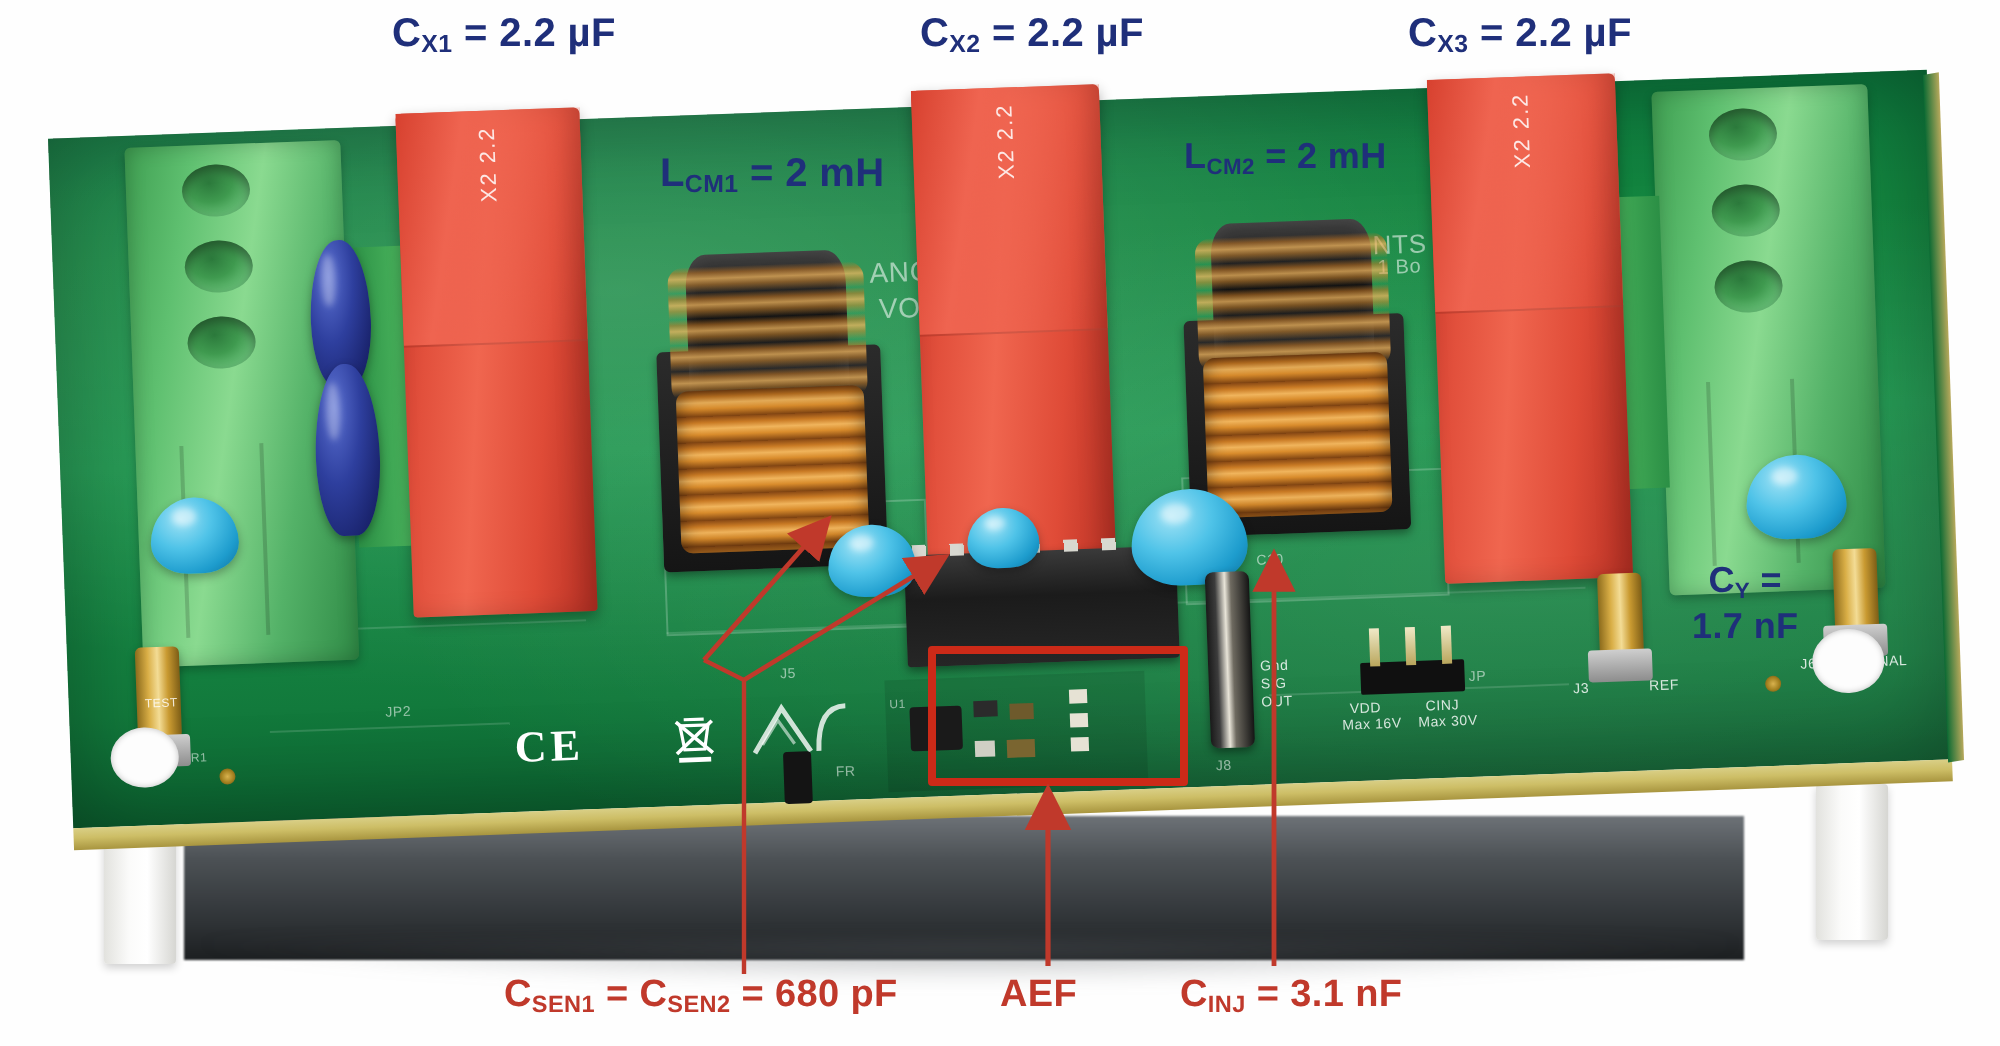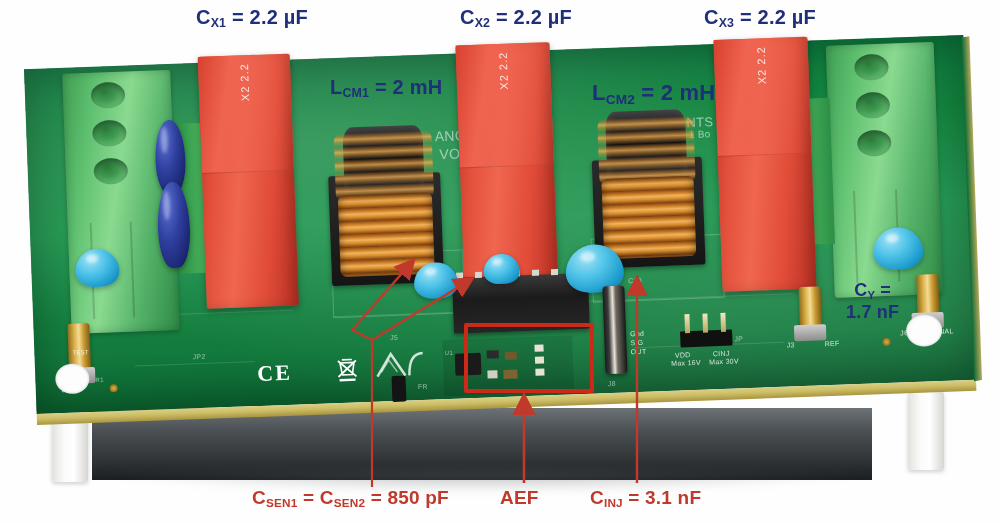--- a/index.html
+++ b/index.html
@@ -323,38 +323,38 @@
   <div class="lbl blue" style="left:704px;top:6px;font-size:20px;">
     <span>C</span><sub>X3</sub>
     <span>= 2.2 µF</span>
   </div>
 
   <div class="lbl blue" style="left:330px;top:76px;font-size:20px;">
     <span>L</span><sub>CM1</sub>
     <span>= 2 mH</span>
   </div>
 
-  <div class="lbl blue" style="left:592px;top:80px;font-size:22px;">
+  <div class="lbl blue" style="left:592px;top:68px;font-size:18px;">
     <span>L</span><sub>CM2</sub>
     <span>= 2 mH</span>
   </div>
 
   <div class="lbl blue" style="left:846px;top:280px;font-size:18px;line-height:20px;">
     <div>
       <span>C</span><sub>Y</sub>
       <span>=</span>
     </div>
     <div>1.7 nF</div>
   </div>
 
   <div class="lbl red" style="left:252px;top:487px;font-size:19px;">
     <span>C</span><sub>SEN1</sub>
     <span>=</span>
     <span>C</span><sub>SEN2</sub>
-    <span>= 850 pF</span>
+    <span>= 680 pF</span>
   </div>
 
   <div class="lbl red" style="left:500px;top:487px;font-size:19px;">AEF</div>
 
   <div class="lbl red" style="left:590px;top:487px;font-size:19px;">
     <span>C</span><sub>INJ</sub>
     <span>= 3.1 nF</span>
   </div>
 
 </div>

